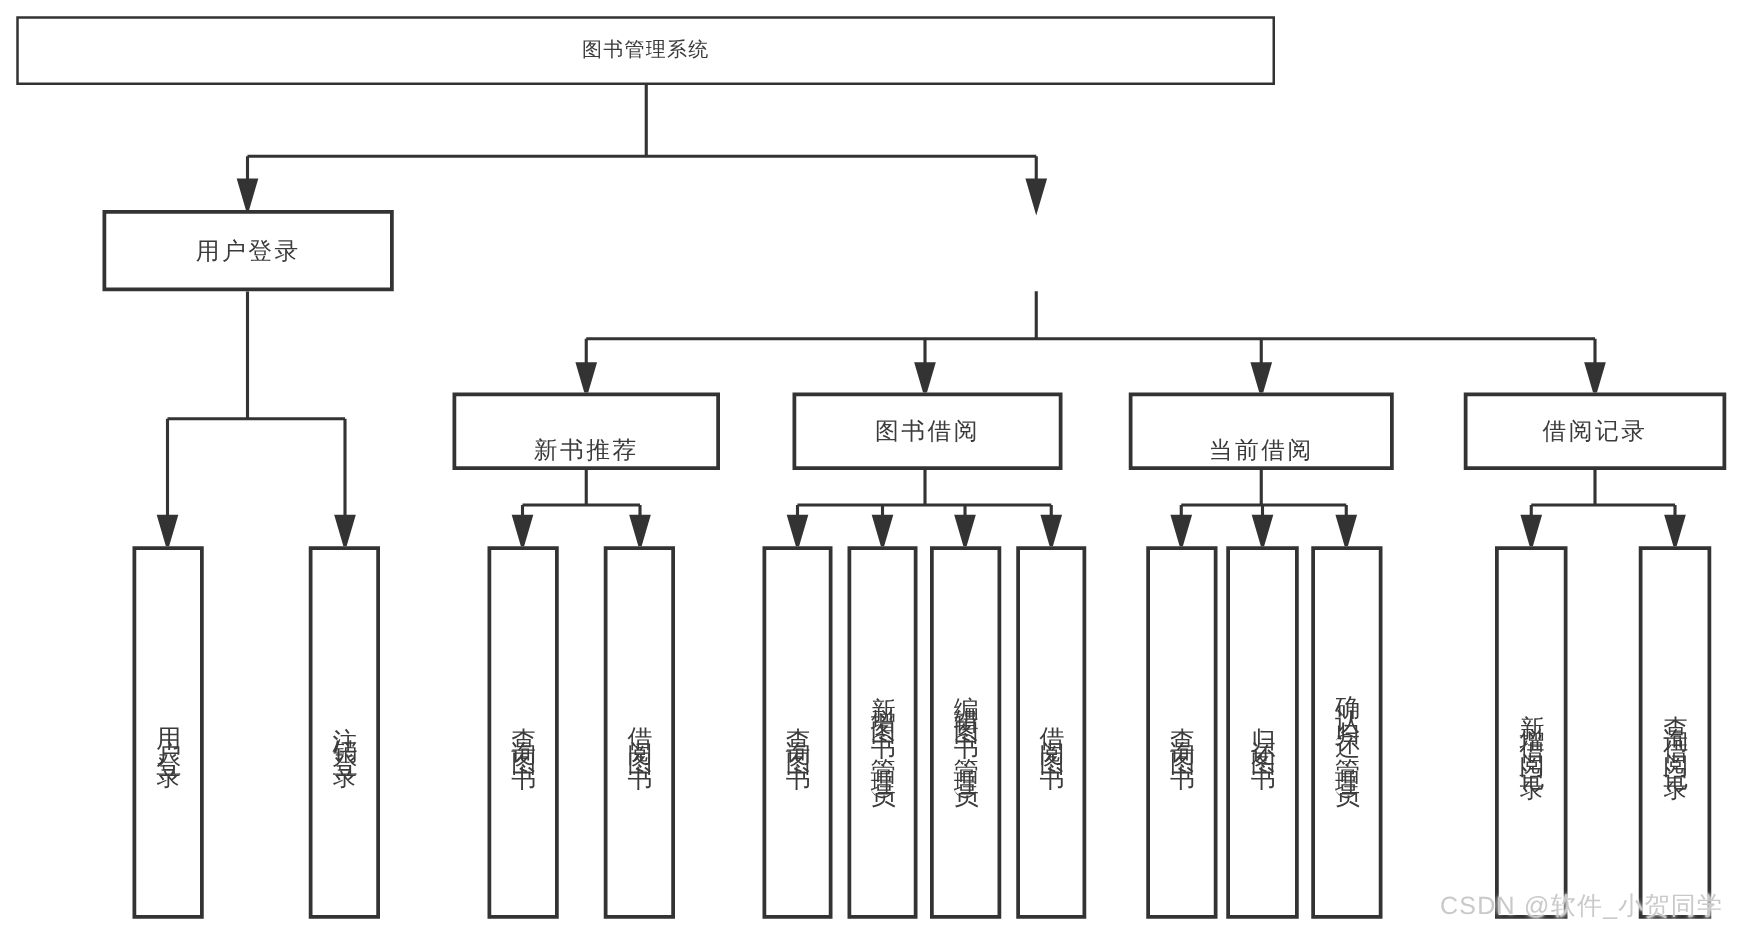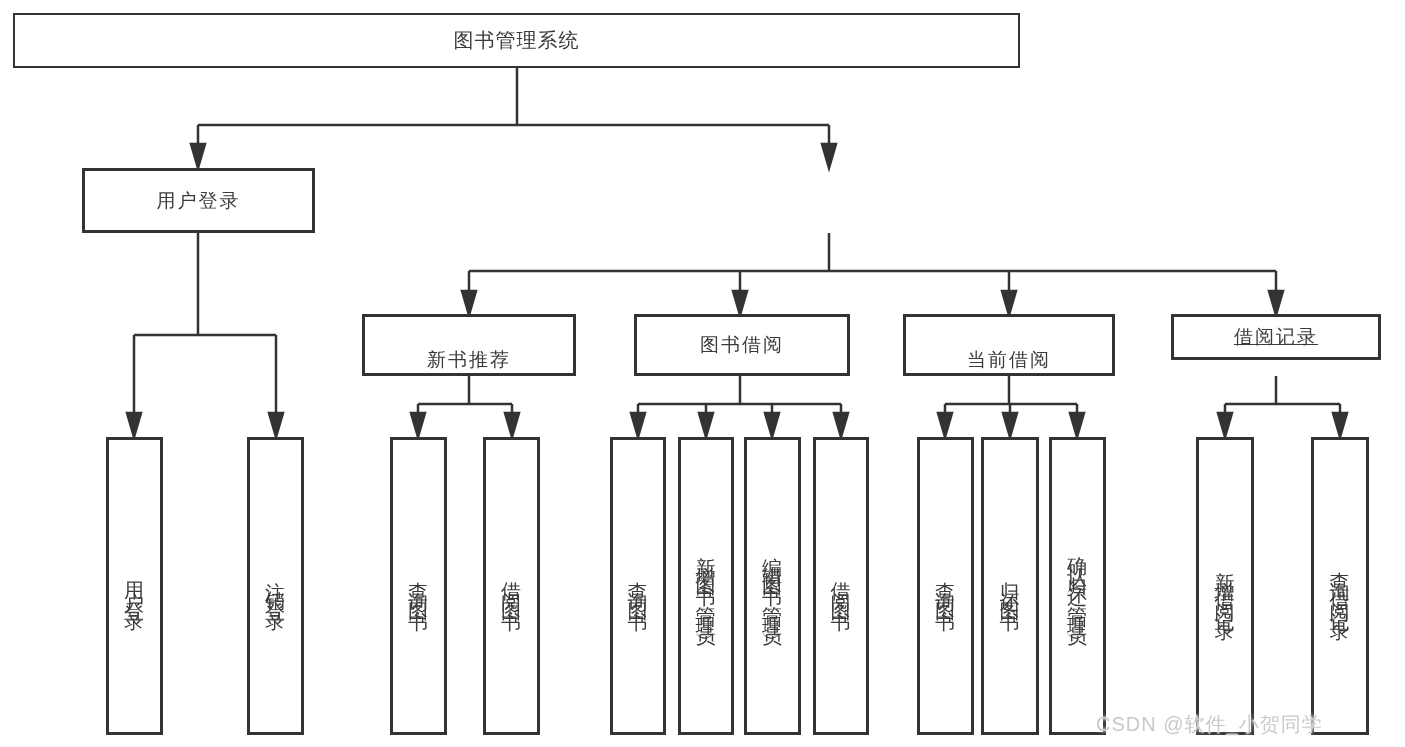--- a/index.html
+++ b/index.html
@@ -26,31 +26,31 @@
     align-items: center;
     justify-content: center;
     color: #3b3b3b;
   }
   .node.root { border-width: 2px; }
   .node.h .lbl {
     font-size: 19px;
     letter-spacing: 2px;
     white-space: nowrap;
   }
-  .node.root .lbl { font-size: 20px; letter-spacing: 1px; }
+  .node.root .lbl { font-size: 16px; letter-spacing: 1px; }
   .node.v .lbl {
     writing-mode: vertical-rl;
     text-orientation: mixed;
     font-size: 20px;
     letter-spacing: 10px;
     line-height: 1;
   }
   .watermark {
     position: absolute;
-    left: 1096px;
+    left: 1152px;
     top: 711px;
     font-size: 20px;
     letter-spacing: 1px;
     color: #c9c9c9;
     white-space: nowrap;
     text-shadow: 0 0 2px #ffffff, 0 0 4px #ffffff;
     z-index: 5;
   }
 </style>
 </head>
@@ -144,21 +144,21 @@
 
   <div class="node h" style="left:362px; top:314px; width:214px; height:62px;align-items:flex-end;">
     <span class="lbl">新书推荐</span>
   </div>
   <div class="node h" style="left:634px; top:314px; width:216px; height:62px;">
     <span class="lbl">图书借阅</span>
   </div>
   <div class="node h" style="left:903px; top:314px; width:212px; height:62px;align-items:flex-end;">
     <span class="lbl">当前借阅</span>
   </div>
-  <div class="node h" style="left:1171px; top:314px; width:210px; height:46px;text-decoration:underline;">
+  <div class="node h" style="left:1171px; top:314px; width:210px; height:62px;">
     <span class="lbl">借阅记录</span>
   </div>
 
   <div class="node v" style="left:106px; top:437px; width:57px; height:298px;">
     <span class="lbl">用户登录</span>
   </div>
   <div class="node v" style="left:247px; top:437px; width:57px; height:298px;">
     <span class="lbl">注销登录</span>
   </div>
 

